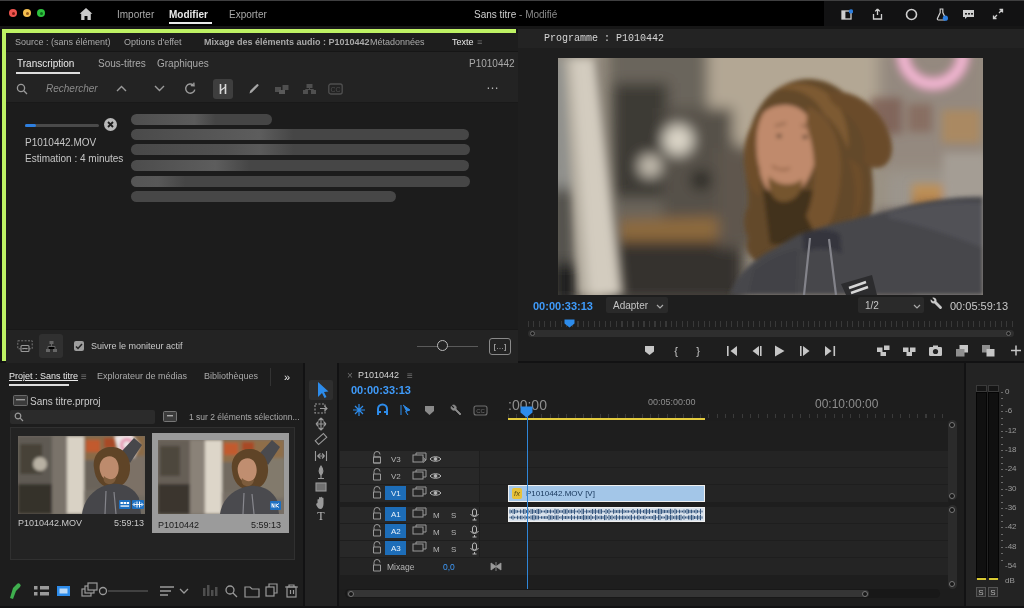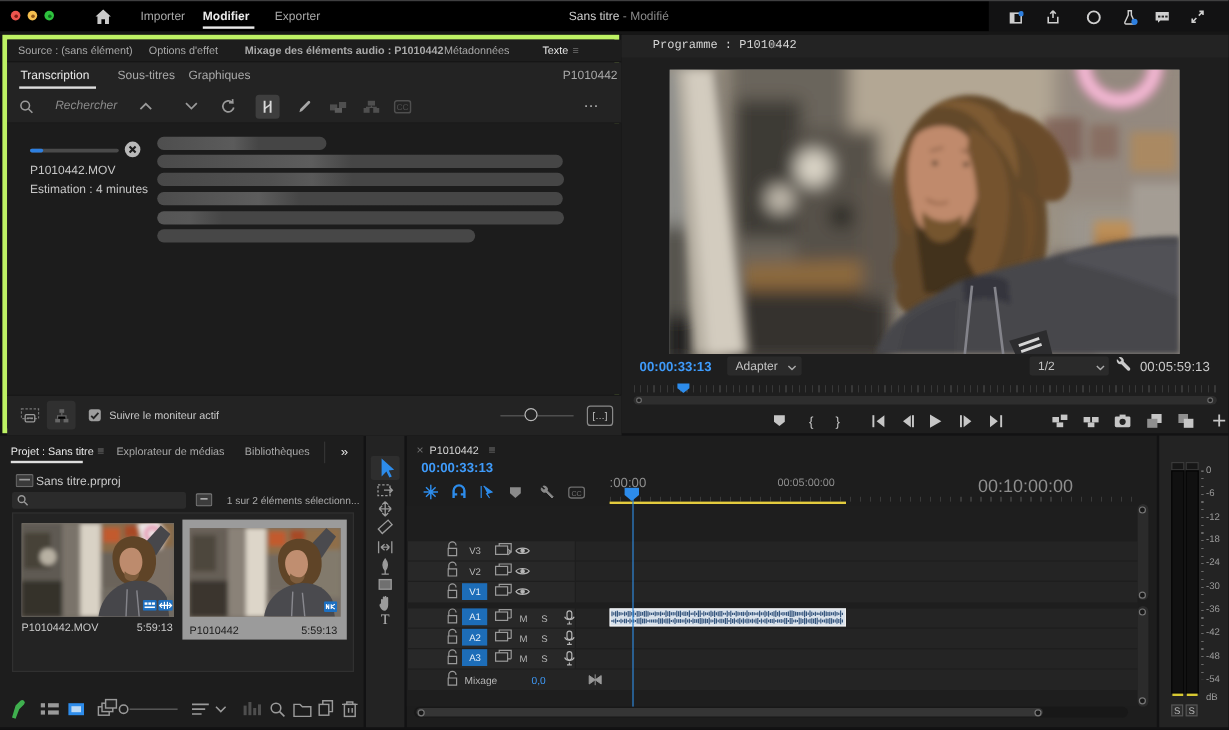--- a/index.html
+++ b/index.html
@@ -316,21 +316,21 @@
               <rect x="0" y="0" width="8" height="7.5" fill="#8f8f8f"></rect>
               <rect x="4.5" y="4" width="8" height="7.5" fill="#c6c6c6"></rect>
             </g>
       <path d="M493 9.5 H503 M498 4.5 V14.5" stroke="#c6c6c6" stroke-width="1.5"></path>
     </g>
   </svg>
   </div>
 </div>
 
 <div class="abs" style="left:0;top:363px;width:303px;height:243px;background:#1d1d1d;font-size:10px;overflow:hidden;" id="projpanel">
-  <div class="abs white" style="left:9px;top:8px;font-size:9px;">Projet : Sans titre</div>
+  <div class="abs white" style="left:9px;top:8px;font-size:9px;text-decoration:underline;">Projet : Sans titre</div>
   <div class="abs" style="left:9px;top:21px;width:60px;height:2px;background:#dedede;"></div>
   <div class="abs dim" style="left:81px;top:8px;">≡</div>
   <div class="abs grey" style="left:97px;top:8px;font-size:9px;">Explorateur de médias</div>
   <div class="abs grey" style="left:204px;top:8px;font-size:9px;">Bibliothèques</div>
   <div class="abs" style="left:270px;top:5px;width:1px;height:18px;background:#333;"></div>
   <div class="abs white" style="left:284px;top:8px;font-size:11px;">»</div>
 
   <svg class="abs" style="left:13px;top:32px;" width="15" height="11" viewBox="0 0 15 11">
     <rect x="0.5" y="0.5" width="14" height="10" rx="1" fill="#3a3a3a" stroke="#6a6a6a"></rect>
         <rect x="3" y="4" width="9" height="1.4" fill="#9a9a9a"></rect>
@@ -505,23 +505,23 @@
       <path d="M20 3 V15 M14 9 H26 M16 5 L24 13 M24 5 L16 13"></path>
       <path d="M39 14 V8 A4.5 4.5 0 0 1 48 8 V14 M39 11 H42 M45 11 H48" stroke-width="2"></path>
       <path d="M62 4 V14 M64 4 L71 9 L66.5 10.5 L69 14" fill="#2d8ceb" stroke-width="1"></path>
     </g>
     <path d="M86 5 H95 V10 L90.5 14 L86 10 Z" fill="#8a8a8a"></path>
     <path d="M122 13 L117 8 A2.8 2.8 0 0 0 113.5 4.2 L115.6 6.3 L114.3 7.6 L112.2 5.5 A2.8 2.8 0 0 0 116 9 L121 14 Z" fill="#8a8a8a" stroke="#8a8a8a" stroke-width="0.8"></path>
     <rect x="135" y="5" width="13" height="9" rx="2" fill="none" stroke="#6f6f6f" stroke-width="1.1"></rect>
     <text x="141.5" y="12" font-size="6" fill="#6f6f6f" text-anchor="middle" font-family="Liberation Sans">CC</text>
   </svg>
 
-  <div class="abs" style="left:169px;top:34px;color:#8e8e8e;font-size:11px;">:00:00</div>
+  <div class="abs" style="left:169px;top:34px;color:#8e8e8e;font-size:14px;">:00:00</div>
   <div class="abs" style="left:309px;top:34px;color:#8e8e8e;font-size:9px;">00:05:00:00</div>
-  <div class="abs" style="left:476px;top:34px;color:#8e8e8e;font-size:15px;">00:10:00:00</div>
+  <div class="abs" style="left:476px;top:34px;color:#8e8e8e;font-size:12px;">00:10:00:00</div>
   <div class="abs" style="left:169px;top:51px;width:440px;height:4px;background:repeating-linear-gradient(90deg,#3a3a3a 0,#3a3a3a 1px,transparent 1px,transparent 8.35px);"></div>
   <div class="abs" style="left:169px;top:55px;width:197px;height:2px;background:#e3cb3e;"></div>
 
   <div class="abs" style="left:0;top:58px;width:610px;height:168px;background:#1e1e1e;"></div>
 
   <div class="abs" style="left:1px;top:88px;width:139px;height:16px;background:#282828;"></div>
   <div class="abs" style="left:1px;top:105px;width:139px;height:16px;background:#282828;"></div>
   <div class="abs" style="left:1px;top:122px;width:139px;height:17px;background:#282828;"></div>
   <div class="abs" style="left:141px;top:88px;width:468px;height:16px;background:#242424;"></div>
   <div class="abs" style="left:141px;top:105px;width:468px;height:16px;background:#242424;"></div>
@@ -622,20 +622,24 @@
               <path d="M0.5 5 A4.5 4.5 0 0 0 8.5 5 M4.5 9 V11 M2.5 11 H6.5"></path>
             </g>
         <g transform="translate(131,96)">
               <rect x="2.5" y="0" width="4" height="7" rx="2"></rect>
               <path d="M0.5 5 A4.5 4.5 0 0 0 8.5 5 M4.5 9 V11 M2.5 11 H6.5"></path>
             </g>
       </g>
     </g>
   </svg>
 
+  <div class="abs" style="left:169px;top:122px;width:197px;height:17px;background:#a3c6e8;border:1px solid #f0f0f0;">
+    <div class="abs" style="left:3px;top:2px;width:10px;height:11px;background:#e8c23a;border-radius:2px;color:#5a4a10;font-size:7.5px;font-style:italic;text-align:center;line-height:11px;">fx</div>
+    <div class="abs" style="left:17px;top:3px;color:#16355a;font-size:8px;white-space:nowrap;">P1010442.MOV [V]</div>
+  </div>
   <div class="abs" style="left:169px;top:144px;width:197px;height:15px;border:1px solid #f0f0f0;overflow:hidden;background:#d9e2ec;" id="audioclip">
         <svg width="195" height="13" viewBox="0 0 195 13">
           <rect width="195" height="13" fill="#d9e2ec"></rect>
           <path d="M1 1.5 V5.5M1 8.7 V10.3M2.5 2.2 V4.8M2.5 8.3 V10.7M4.0 1.3 V5.7M4.0 7.4 V11.6M5.5 1.0 V6.0M5.5 8.6 V10.4M7.0 1.9 V5.1M7.0 8.7 V10.3M8.5 2.3 V4.7M8.5 7.7 V11.3M10.0 2.7 V4.3M10.0 8.4 V10.6M11.5 1.5 V5.5M11.5 7.7 V11.3M13.0 2.3 V4.7M13.0 7.6 V11.4M14.5 1.1 V5.9M14.5 8.7 V10.3M16.0 1.1 V5.9M16.0 7.4 V11.6M17.5 2.1 V4.9M17.5 8.4 V10.6M19.0 0.8 V6.2M19.0 8.1 V10.9M20.5 2.6 V4.4M20.5 8.6 V10.4M22.0 1.1 V5.9M22.0 7.5 V11.5M23.5 1.1 V5.9M23.5 7.3 V11.7M25.0 1.7 V5.3M25.0 6.8 V12.2M26.5 2.0 V5.0M26.5 7.6 V11.4M28.0 1.1 V5.9M28.0 7.5 V11.5M29.5 1.0 V6.0M29.5 7.6 V11.4M31.0 1.3 V5.7M31.0 8.7 V10.3M32.5 2.3 V4.7M32.5 8.2 V10.8M34.0 2.6 V4.4M34.0 8.3 V10.7M35.5 2.5 V4.5M35.5 8.2 V10.8M37.0 1.5 V5.5M37.0 8.0 V11.0M38.5 2.0 V5.0M38.5 8.3 V10.7M40.0 2.2 V4.8M40.0 6.9 V12.1M41.5 1.5 V5.5M41.5 7.5 V11.5M43.0 2.4 V4.6M43.0 7.3 V11.7M44.5 2.4 V4.6M44.5 8.0 V11.0M46.0 0.8 V6.2M46.0 7.5 V11.5M47.5 1.6 V5.4M47.5 7.4 V11.6M49.0 1.1 V5.9M49.0 7.2 V11.8M50.5 2.3 V4.7M50.5 8.7 V10.3M52.0 2.1 V4.9M52.0 8.2 V10.8M53.5 2.3 V4.7M53.5 6.9 V12.1M55.0 1.0 V6.0M55.0 8.1 V10.9M56.5 1.4 V5.6M56.5 8.0 V11.0M58.0 0.9 V6.1M58.0 7.8 V11.2M59.5 2.2 V4.8M59.5 8.3 V10.7M61.0 1.6 V5.4M61.0 8.2 V10.8M62.5 1.6 V5.4M62.5 7.0 V12.0M64.0 2.0 V5.0M64.0 8.3 V10.7M65.5 0.8 V6.2M65.5 7.7 V11.3M67.0 2.6 V4.4M67.0 8.7 V10.3M68.5 2.5 V4.5M68.5 7.5 V11.5M70.0 1.2 V5.8M70.0 7.9 V11.1M71.5 2.6 V4.4M71.5 8.0 V11.0M73.0 0.8 V6.2M73.0 7.7 V11.3M74.5 0.8 V6.2M74.5 7.0 V12.0M76.0 2.7 V4.3M76.0 7.3 V11.7M77.5 1.4 V5.6M77.5 7.7 V11.3M79.0 2.2 V4.8M79.0 7.5 V11.5M80.5 2.5 V4.5M80.5 7.9 V11.1M82.0 1.8 V5.2M82.0 6.8 V12.2M83.5 1.0 V6.0M83.5 8.2 V10.8M85.0 1.7 V5.3M85.0 8.4 V10.6M86.5 0.9 V6.1M86.5 7.0 V12.0M88.0 2.2 V4.8M88.0 7.5 V11.5M89.5 1.5 V5.5M89.5 8.4 V10.6M91.0 1.2 V5.8M91.0 7.7 V11.3M92.5 1.2 V5.8M92.5 7.7 V11.3M94.0 2.7 V4.3M94.0 8.1 V10.9M95.5 2.7 V4.3M95.5 6.9 V12.1M97.0 1.0 V6.0M97.0 7.1 V11.9M98.5 2.1 V4.9M98.5 8.6 V10.4M100.0 1.0 V6.0M100.0 6.9 V12.1M101.5 2.6 V4.4M101.5 7.8 V11.2M103.0 2.6 V4.4M103.0 7.2 V11.8M104.5 1.2 V5.8M104.5 8.5 V10.5M106.0 1.8 V5.2M106.0 7.7 V11.3M107.5 2.2 V4.8M107.5 7.0 V12.0M109.0 1.9 V5.1M109.0 8.3 V10.7M110.5 1.7 V5.3M110.5 7.3 V11.7M112.0 2.3 V4.7M112.0 8.1 V10.9M113.5 0.8 V6.2M113.5 7.5 V11.5M115.0 1.9 V5.1M115.0 7.7 V11.3M116.5 2.5 V4.5M116.5 8.3 V10.7M118.0 2.1 V4.9M118.0 7.6 V11.4M119.5 2.3 V4.7M119.5 8.3 V10.7M121.0 2.6 V4.4M121.0 7.5 V11.5M122.5 2.3 V4.7M122.5 6.9 V12.1M124.0 1.0 V6.0M124.0 8.6 V10.4M125.5 2.3 V4.7M125.5 7.4 V11.6M127.0 2.3 V4.7M127.0 8.5 V10.5M128.5 0.9 V6.1M128.5 7.6 V11.4M130.0 1.8 V5.2M130.0 7.2 V11.8M131.5 1.1 V5.9M131.5 8.4 V10.6M133.0 2.6 V4.4M133.0 7.9 V11.1M134.5 1.9 V5.1M134.5 7.8 V11.2M136.0 1.3 V5.7M136.0 7.4 V11.6M137.5 0.8 V6.2M137.5 8.6 V10.4M139.0 1.9 V5.1M139.0 8.1 V10.9M140.5 1.0 V6.0M140.5 8.3 V10.7M142.0 2.4 V4.6M142.0 7.9 V11.1M143.5 1.9 V5.1M143.5 8.2 V10.8M145.0 2.3 V4.7M145.0 6.9 V12.1M146.5 1.9 V5.1M146.5 7.0 V12.0M148.0 1.6 V5.4M148.0 8.6 V10.4M149.5 0.8 V6.2M149.5 7.1 V11.9M151.0 0.8 V6.2M151.0 6.9 V12.1M152.5 1.1 V5.9M152.5 8.4 V10.6M154.0 1.8 V5.2M154.0 8.3 V10.7M155.5 1.9 V5.1M155.5 8.6 V10.4M157.0 2.0 V5.0M157.0 6.8 V12.2M158.5 2.2 V4.8M158.5 7.2 V11.8M160.0 1.8 V5.2M160.0 7.9 V11.1M161.5 0.8 V6.2M161.5 6.8 V12.2M163.0 1.6 V5.4M163.0 7.3 V11.7M164.5 2.4 V4.6M164.5 8.2 V10.8M166.0 0.8 V6.2M166.0 7.6 V11.4M167.5 1.7 V5.3M167.5 7.3 V11.7M169.0 2.6 V4.4M169.0 7.6 V11.4M170.5 1.7 V5.3M170.5 7.0 V12.0M172.0 2.4 V4.6M172.0 6.8 V12.2M173.5 2.6 V4.4M173.5 8.4 V10.6M175.0 1.6 V5.4M175.0 7.4 V11.6M176.5 2.3 V4.7M176.5 8.5 V10.5M178.0 1.0 V6.0M178.0 8.3 V10.7M179.5 1.6 V5.4M179.5 7.5 V11.5M181.0 1.9 V5.1M181.0 7.6 V11.4M182.5 1.7 V5.3M182.5 6.9 V12.1M184.0 2.3 V4.7M184.0 7.3 V11.7M185.5 2.3 V4.7M185.5 8.0 V11.0M187.0 1.4 V5.6M187.0 8.2 V10.8M188.5 2.1 V4.9M188.5 7.2 V11.8M190.0 2.6 V4.4M190.0 7.8 V11.2M191.5 0.8 V6.2M191.5 6.8 V12.2M193.0 2.6 V4.4M193.0 8.3 V10.7" stroke="#35567e" stroke-width="1"></path>
         </svg>
       </div>
 
   <div class="abs" style="left:187.5px;top:44px;width:1px;height:182px;background:#2f86d8;"></div>
   <svg class="abs" style="left:181px;top:43px;" width="13" height="12" viewBox="0 0 13 12">
         <path d="M0.5 0.5 H12.5 V6.5 L6.5 11.5 L0.5 6.5 Z" fill="#2d8ceb"></path>

